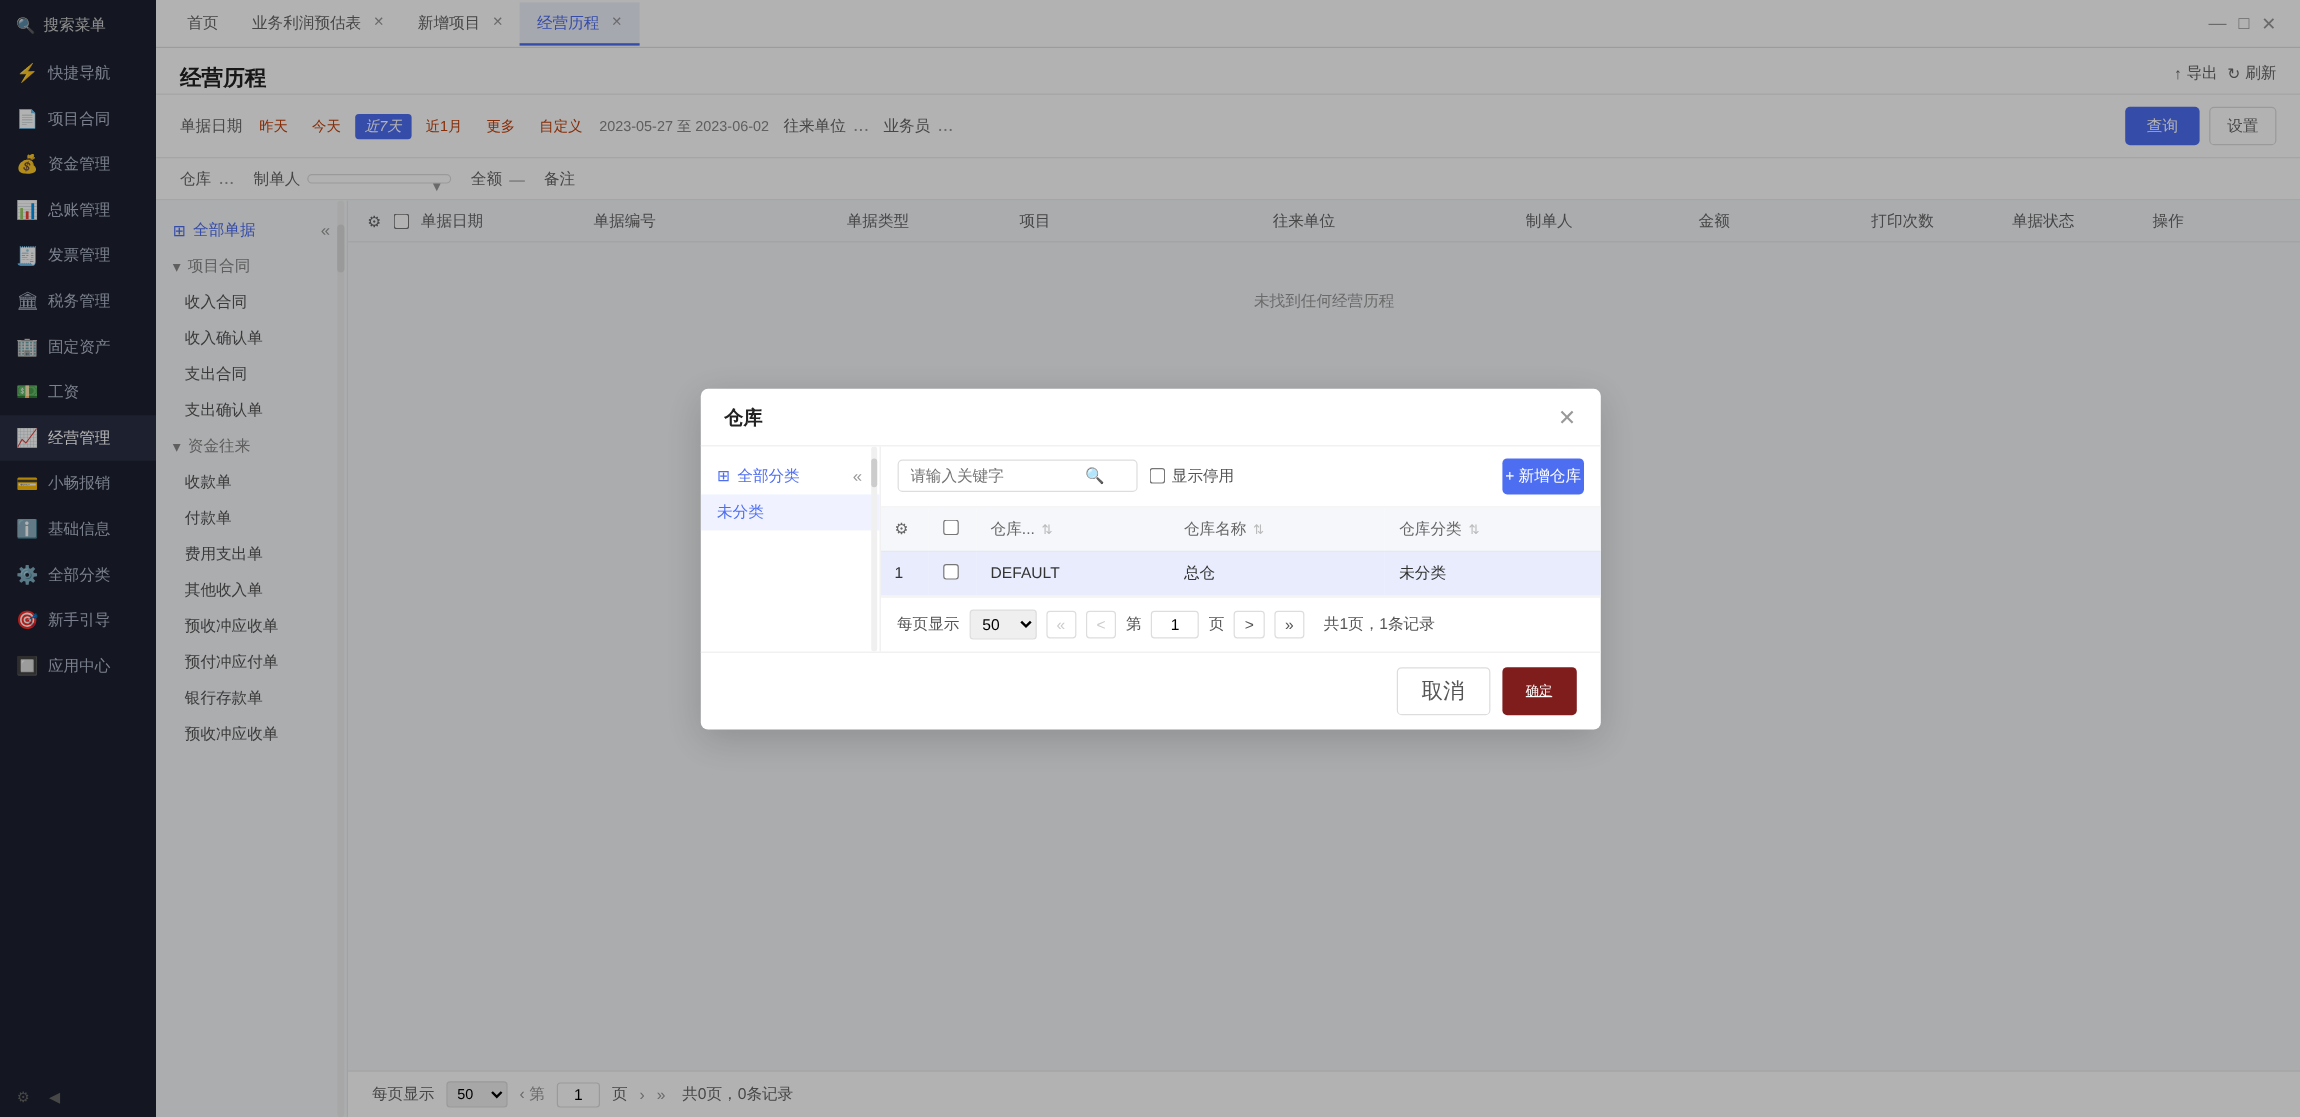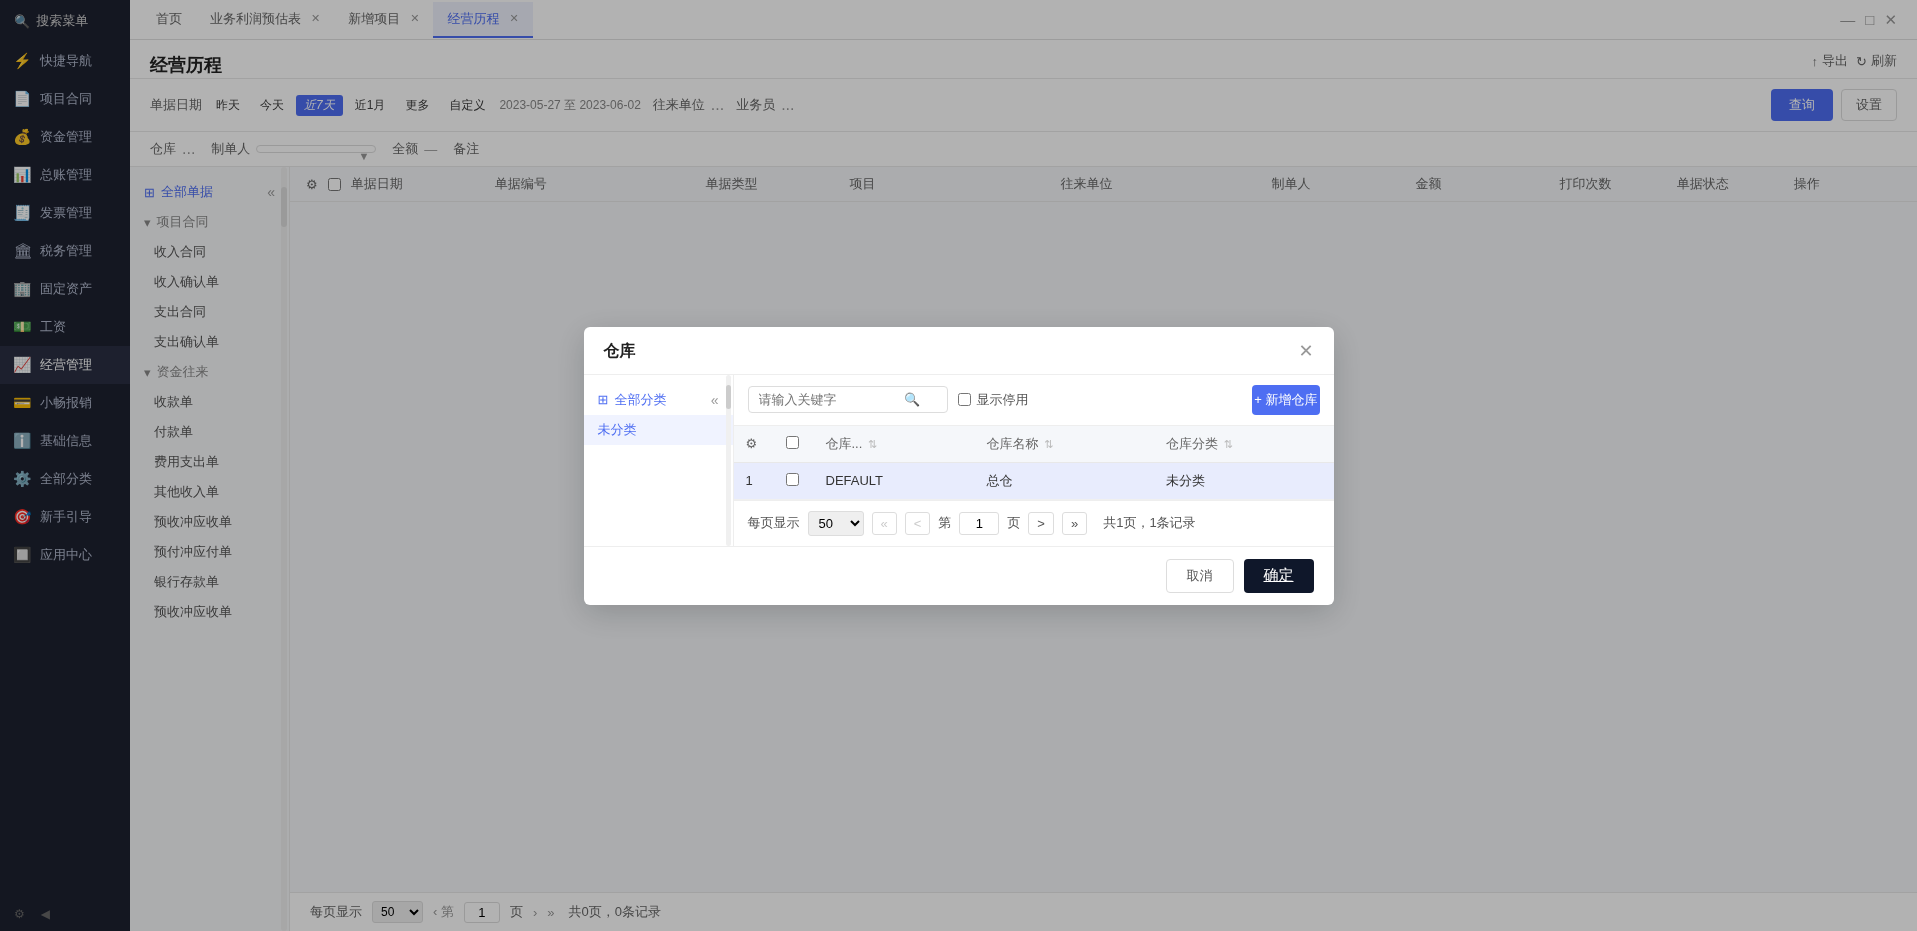--- a/index.html
+++ b/index.html
@@ -28,21 +28,21 @@
     .page-title { font-size: 18px; font-weight: 600; color: #222; }
     .page-actions { display: flex; gap: 8px; align-items: center; padding-bottom: 8px; }
     .btn-export { color: #666; font-size: 13px; cursor: pointer; display: flex; align-items: center; gap: 4px; }
     .btn-refresh { color: #666; font-size: 13px; cursor: pointer; display: flex; align-items: center; gap: 4px; }
 
     
     .filter-bar { background: #fff; padding: 10px 20px; display: flex; flex-wrap: wrap; gap: 12px; align-items: center; border-bottom: 1px solid #e8e8e8; }
     .filter-item { display: flex; align-items: center; gap: 6px; font-size: 13px; color: #555; }
     .filter-label { color: #666; white-space: nowrap; }
     .date-pills { display: flex; gap: 4px; }
-    .date-pill { padding: 2px 8px; border-radius: 3px; font-size: 12px; cursor: pointer; color: #404040; }
+    .date-pill { padding: 2px 8px; border-radius: 3px; font-size: 12px; cursor: pointer; color: #c2410c; }
     .date-pill.active { background: #4e6ef2; color: #fff; font-style: italic; }
     .date-range { font-size: 12px; color: #888; }
     .filter-dots { color: #999; cursor: pointer; font-size: 16px; }
     .btn-query { background: #4e6ef2; color: #fff; border: none; border-radius: 4px; padding: 6px 18px; font-size: 13px; cursor: pointer; }
     .btn-settings { background: #fff; color: #666; border: 1px solid #ddd; border-radius: 4px; padding: 6px 14px; font-size: 13px; cursor: pointer; }
 
     
     .filter-bar2 { background: #fff; padding: 8px 20px; display: flex; gap: 16px; align-items: center; border-bottom: 1px solid #e8e8e8; }
     .page-size-select { border: 1px solid #ddd; border-radius: 3px; padding: 2px 4px; font-size: 12px; }
 
@@ -83,22 +83,22 @@
 
     
     .modal-pagination { padding: 10px 14px; border-top: 1px solid #eee; display: flex; align-items: center; gap: 8px; font-size: 13px; color: #555; }
     .page-btn { border: 1px solid #ddd; background: #fff; border-radius: 3px; padding: 3px 8px; cursor: pointer; color: #555; font-size: 13px; }
     .page-btn:disabled { color: #ccc; cursor: not-allowed; }
     .page-input { border: 1px solid #ddd; border-radius: 3px; padding: 3px 6px; width: 40px; text-align: center; font-size: 13px; }
     .page-size-modal { border: 1px solid #ddd; border-radius: 3px; padding: 3px 6px; font-size: 13px; }
 
     
     .modal-footer { padding: 12px 20px; border-top: 1px solid #eee; display: flex; justify-content: flex-end; gap: 10px; }
-    .btn-cancel { background: #fff; border: 1px solid #ddd; border-radius: 4px; padding: 7px 20px; font-size: 13px; cursor: pointer; color: #555; }
-    .btn-confirm { background: #0f172a; color: #fff; border: none; border-radius: 4px; padding: 7px 20px; font-size: 15px; cursor: pointer; text-decoration: underline; }
+    .btn-cancel { background: #fff; border: 1px solid #ddd; border-radius: 4px; padding: 7px 20px; font-size: 18px; cursor: pointer; color: #555; }
+    .btn-confirm { background: #7f1d1d; color: #fff; border: none; border-radius: 4px; padding: 7px 20px; font-size: 11px; cursor: pointer; text-decoration: underline; }
 
     
     .main-left-panel { width: 160px; background: #f7f8fa; border-right: 1px solid #e8e8e8; padding: 10px 0; flex-shrink: 0; }
     .left-panel-header { padding: 6px 14px; font-size: 13px; color: #4e6ef2; display: flex; align-items: center; gap: 6px; font-weight: 500; cursor: pointer; }
     .left-panel-item { padding: 6px 14px 6px 24px; font-size: 13px; color: #555; cursor: pointer; }
     .left-panel-section { padding: 6px 14px; font-size: 13px; color: #888; display: flex; align-items: center; gap: 6px; cursor: pointer; }
 
     .content-area { flex: 1; display: flex; flex-direction: column; overflow: hidden; }
 
     .no-data { padding: 40px; text-align: center; color: #999; font-size: 13px; }
@@ -330,20 +330,23 @@
         <span style="flex:1;">单据类型</span>
         <span style="flex:1.5;">项目</span>
         <span style="flex:1.5;">往来单位</span>
         <span style="flex:1;">制单人</span>
         <span style="flex:1;">金额</span>
         <span style="flex:0.8;">打印次数</span>
         <span style="flex:0.8;">单据状态</span>
         <span style="flex:0.8;">操作</span>
       </div>
 
+      <div class="no-data">
+        <span>未找到任何经营历程</span>
+      </div>
 
       <div class="bottom-status" style="margin-top:auto;">
         <span>每页显示</span>
         <select class="page-size-select">
           <option>50</option>
           <option>100</option>
         </select>
         <span style="cursor:pointer; color:#999;">‹ 第</span>
         <input type="text" value="1" style="border: 1px solid rgb(221, 221, 221); border-radius: 3px; width: 36px; text-align: center; font-size: 13px; padding: 2px;">
         <span>页</span>

